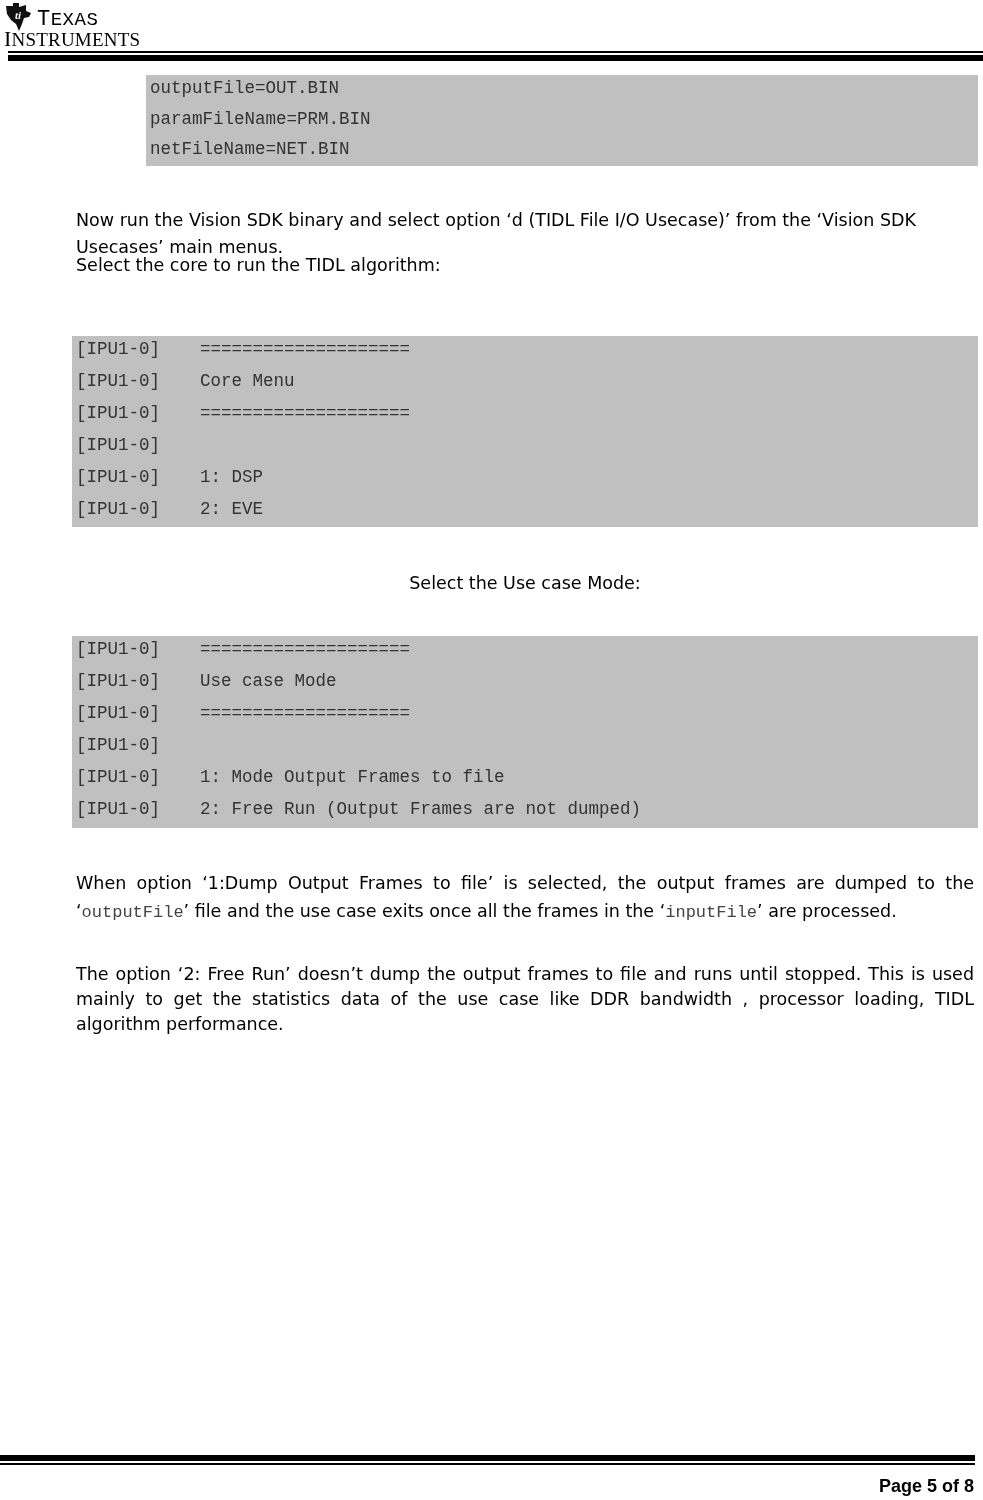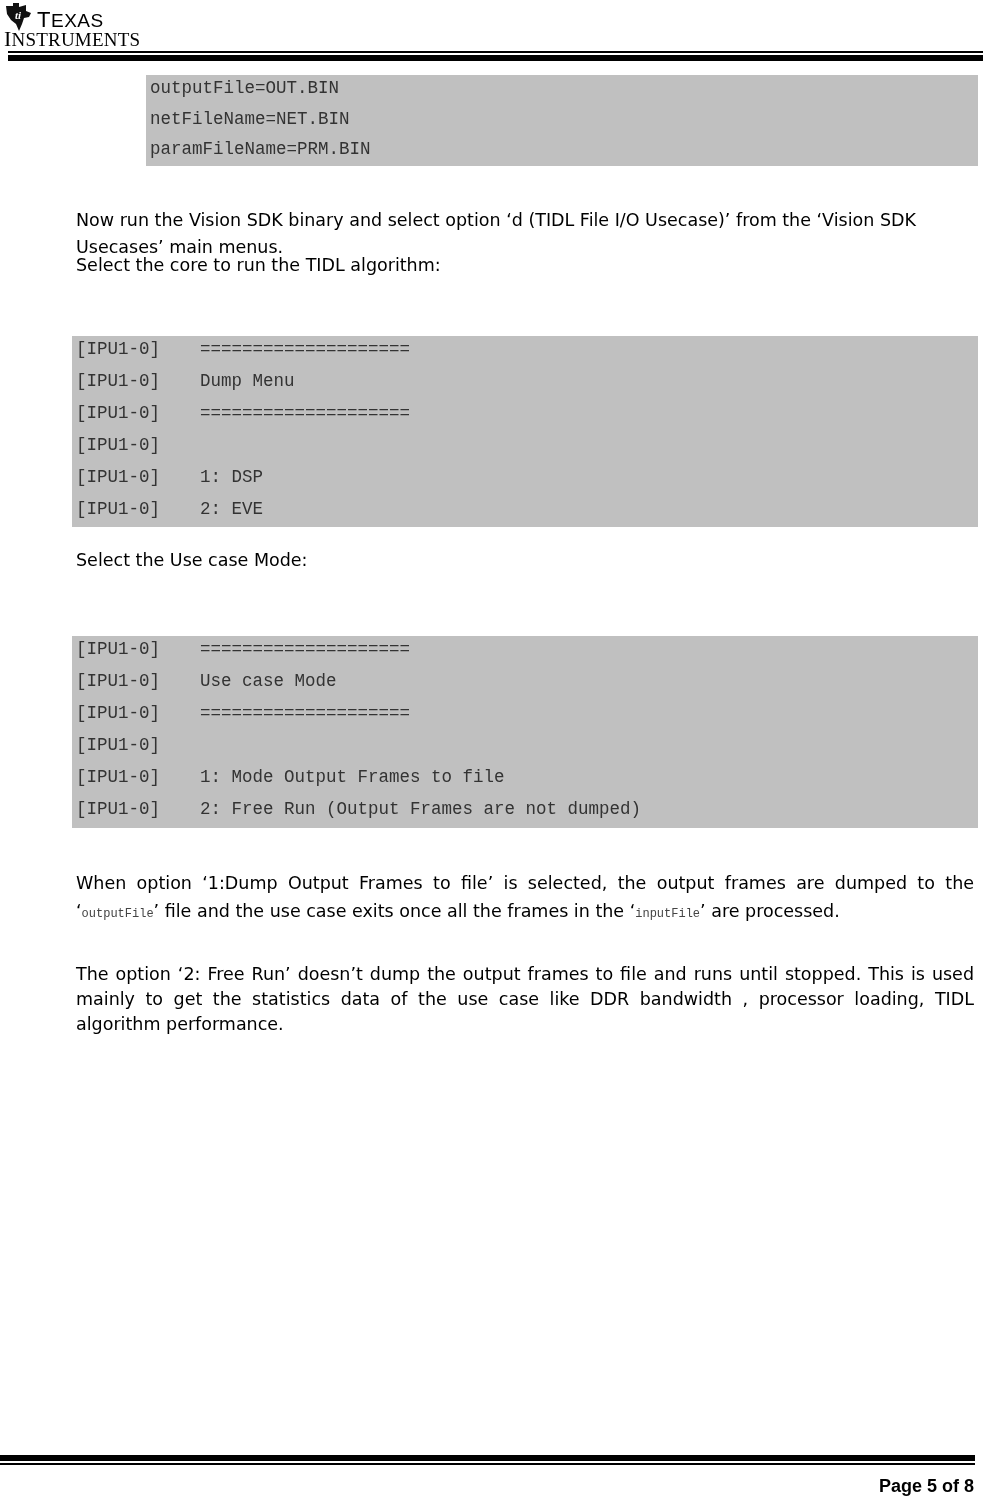--- a/index.html
+++ b/index.html
@@ -1,38 +1,38 @@
 <!DOCTYPE html>
 <html><head>
 <meta charset="utf-8">
 <style>
   html, body { margin: 0; padding: 0; background: #ffffff; }
   body { width: 983px; height: 1500px; position: relative; overflow: hidden; font-family: "DejaVu Sans", sans-serif; color: #000; }
 
   .logo { position: absolute; left: 4px; top: 2px; width: 145px; height: 48px; }
   .logo .mark { position: absolute; left: 0; top: 0; width: 30px; height: 30px; }
-  .logo .word1 { position: absolute; left: 33px; top: 8px; font-family: Liberation Sans, sans-serif; font-size: 19px; letter-spacing: 0.5px; line-height: 19px; }
+  .logo .word1 { position: absolute; left: 33px; top: 8px; font-family: Liberation Mono, monospace; font-size: 19px; letter-spacing: 0.5px; line-height: 19px; }
   .logo .word2 { position: absolute; left: 0px; top: 27px; font-family: "Liberation Serif", serif; font-size: 19px; letter-spacing: 0.2px; line-height: 20px; }
   .logo .cap { font-size: 22px; }
 
   .hdr-rule-thin { position: absolute; left: 8px; right: 0; top: 51px; height: 2px; background: #000; }
   .hdr-rule-thick { position: absolute; left: 8px; right: 0; top: 55px; height: 6px; background: #000; }
 
   .code { position: absolute; background: #c0c0c0; font-family: "Liberation Mono", monospace; font-size: 17.5px; color: #333; }
   .code .line { height: 32px; line-height: 27px; white-space: pre; padding-left: 4px; }
   .code .tag { display: inline-block; width: 124px; }
 
   .code1 { left: 146px; top: 75px; width: 832px; height: 91px; }
   .code1 .line { height: 30.5px; line-height: 26px; }
   .code2 { left: 72px; top: 336px; width: 906px; height: 191px; }
   .code3 { left: 72px; top: 636px; width: 906px; height: 192px; }
 
   .para { position: absolute; left: 76px; width: 898px; font-family: "DejaVu Sans", sans-serif; font-size: 17.5px; line-height: 27px; color: #000; }
   .para.just { text-align: justify; text-align-last: left; }
-  .inline-code { font-family: "Liberation Mono", monospace; font-size: 12px; color: #444; }
+  .inline-code { font-family: "Liberation Mono", monospace; font-size: 17px; color: #444; }
 
   .ftr-rule-thick { position: absolute; left: 0; width: 975px; top: 1455px; height: 6px; background: #000; }
   .ftr-rule-thin { position: absolute; left: 0; width: 975px; top: 1463px; height: 2px; background: #000; }
   .page-no { position: absolute; right: 9px; top: 1476px; font-family: "Liberation Sans", sans-serif; font-weight: bold; font-size: 18px; }
 </style>
 </head>
 <body>
 
 <div class="logo">
   <svg class="mark" viewBox="0 0 30 30">
@@ -40,37 +40,37 @@
     <text x="11" y="17" font-family="Liberation Serif, serif" font-style="italic" font-weight="bold" font-size="11" fill="#fff">ti</text>
   </svg>
   <div class="word1"><span class="cap">T</span><span>EXAS</span></div>
   <div class="word2"><span class="cap">I</span><span>NSTRUMENTS</span></div>
 </div>
 <div class="hdr-rule-thin"></div>
 <div class="hdr-rule-thick"></div>
 
 <div class="code code1">
   <div class="line">outputFile=OUT.BIN</div>
+  <div class="line">paramFileName=PRM.BIN</div>
   <div class="line">netFileName=NET.BIN</div>
-  <div class="line">paramFileName=PRM.BIN</div>
 </div>
 
 <div class="para" style="top:207px;">Now run the Vision SDK binary and select option ‘d (TIDL File I/O Usecase)’ from the ‘Vision SDK Usecases’ main menus.</div>
 <div class="para" style="top:252px;">Select the core to run the TIDL algorithm:</div>
 
 <div class="code code2">
   <div class="line"><span class="tag">[IPU1-0]</span><span>====================</span></div>
-  <div class="line"><span class="tag">[IPU1-0]</span><span>Dump Menu</span></div>
+  <div class="line"><span class="tag">[IPU1-0]</span><span>Core Menu</span></div>
   <div class="line"><span class="tag">[IPU1-0]</span><span>====================</span></div>
   <div class="line"><span class="tag">[IPU1-0]</span><span></span></div>
   <div class="line"><span class="tag">[IPU1-0]</span><span>1: DSP</span></div>
   <div class="line"><span class="tag">[IPU1-0]</span><span>2: EVE</span></div>
 </div>
 
-<div class="para" style="top:547px;">Select the Use case Mode:</div>
+<div class="para" style="top:570px;text-align:center;">Select the Use case Mode:</div>
 
 <div class="code code3">
   <div class="line"><span class="tag">[IPU1-0]</span><span>====================</span></div>
   <div class="line"><span class="tag">[IPU1-0]</span><span>Use case Mode</span></div>
   <div class="line"><span class="tag">[IPU1-0]</span><span>====================</span></div>
   <div class="line"><span class="tag">[IPU1-0]</span><span></span></div>
   <div class="line"><span class="tag">[IPU1-0]</span><span>1: Mode Output Frames to file</span></div>
   <div class="line"><span class="tag">[IPU1-0]</span><span>2: Free Run (Output Frames are not dumped)</span></div>
 </div>
 

